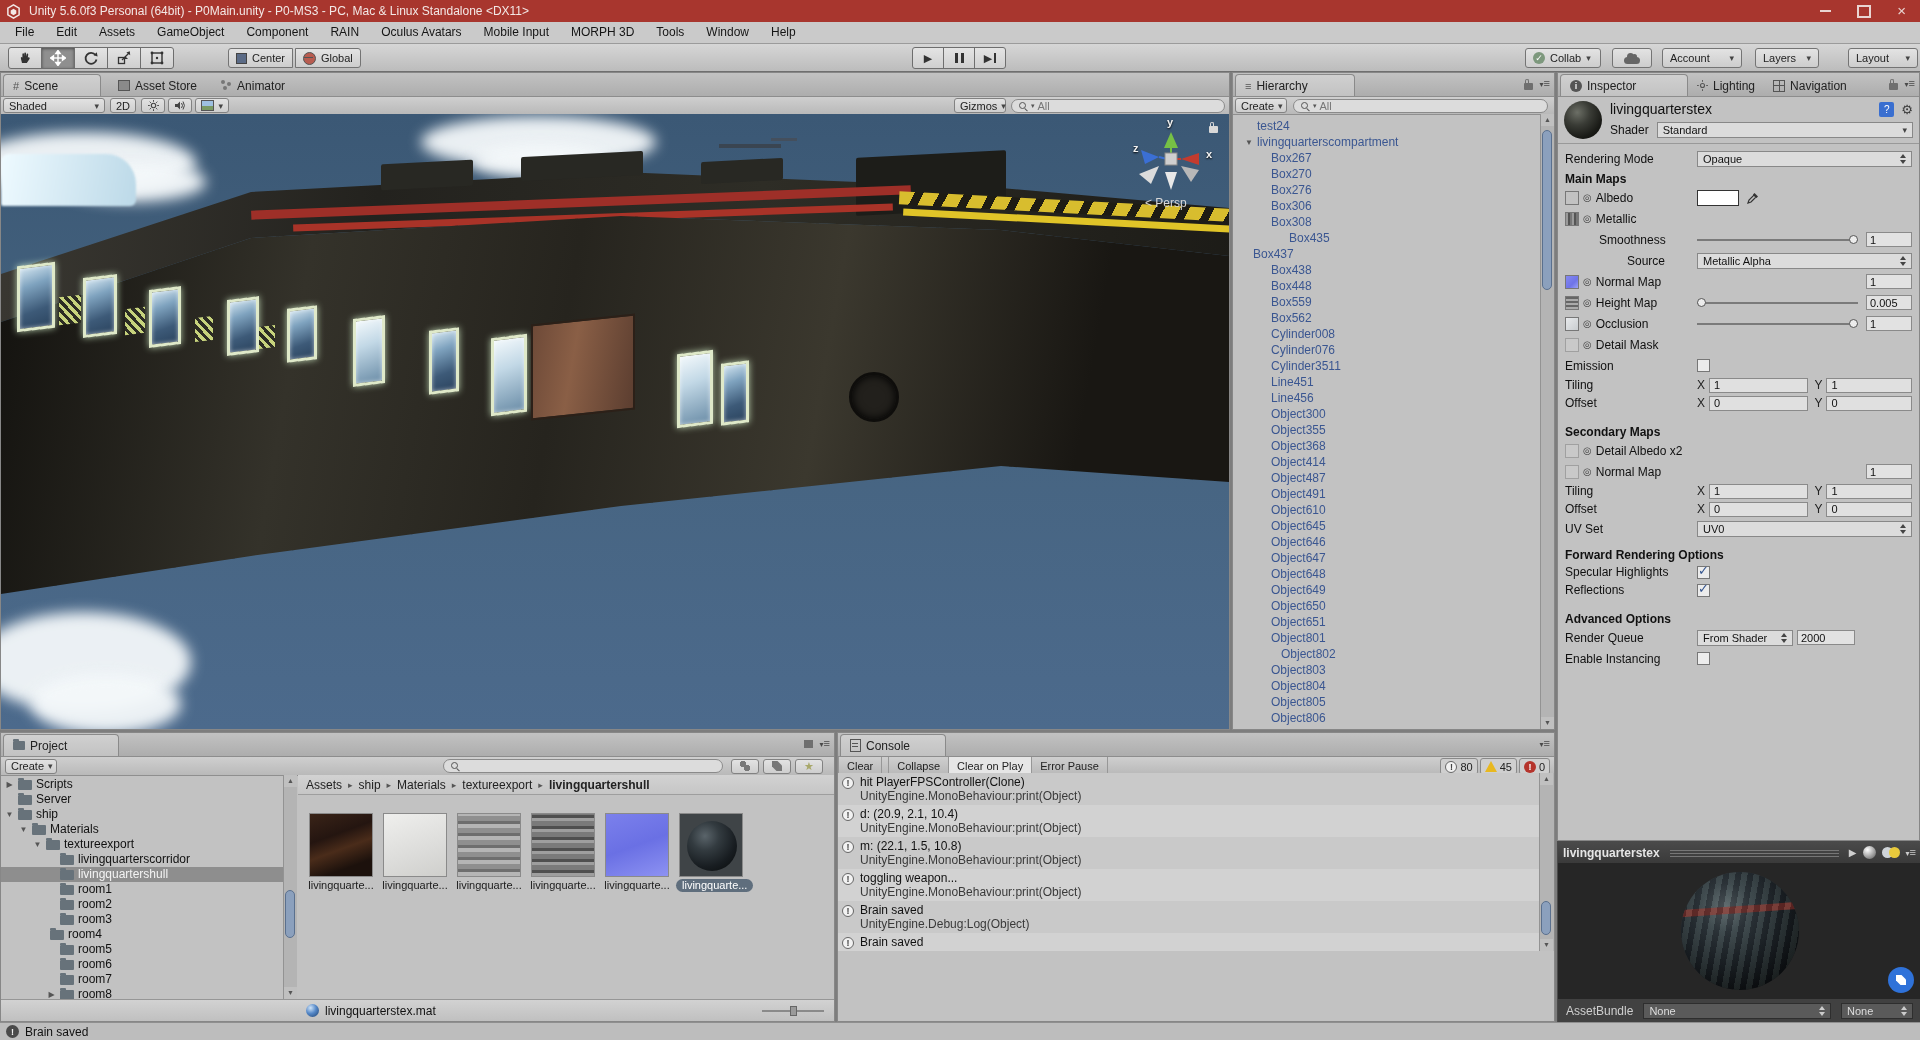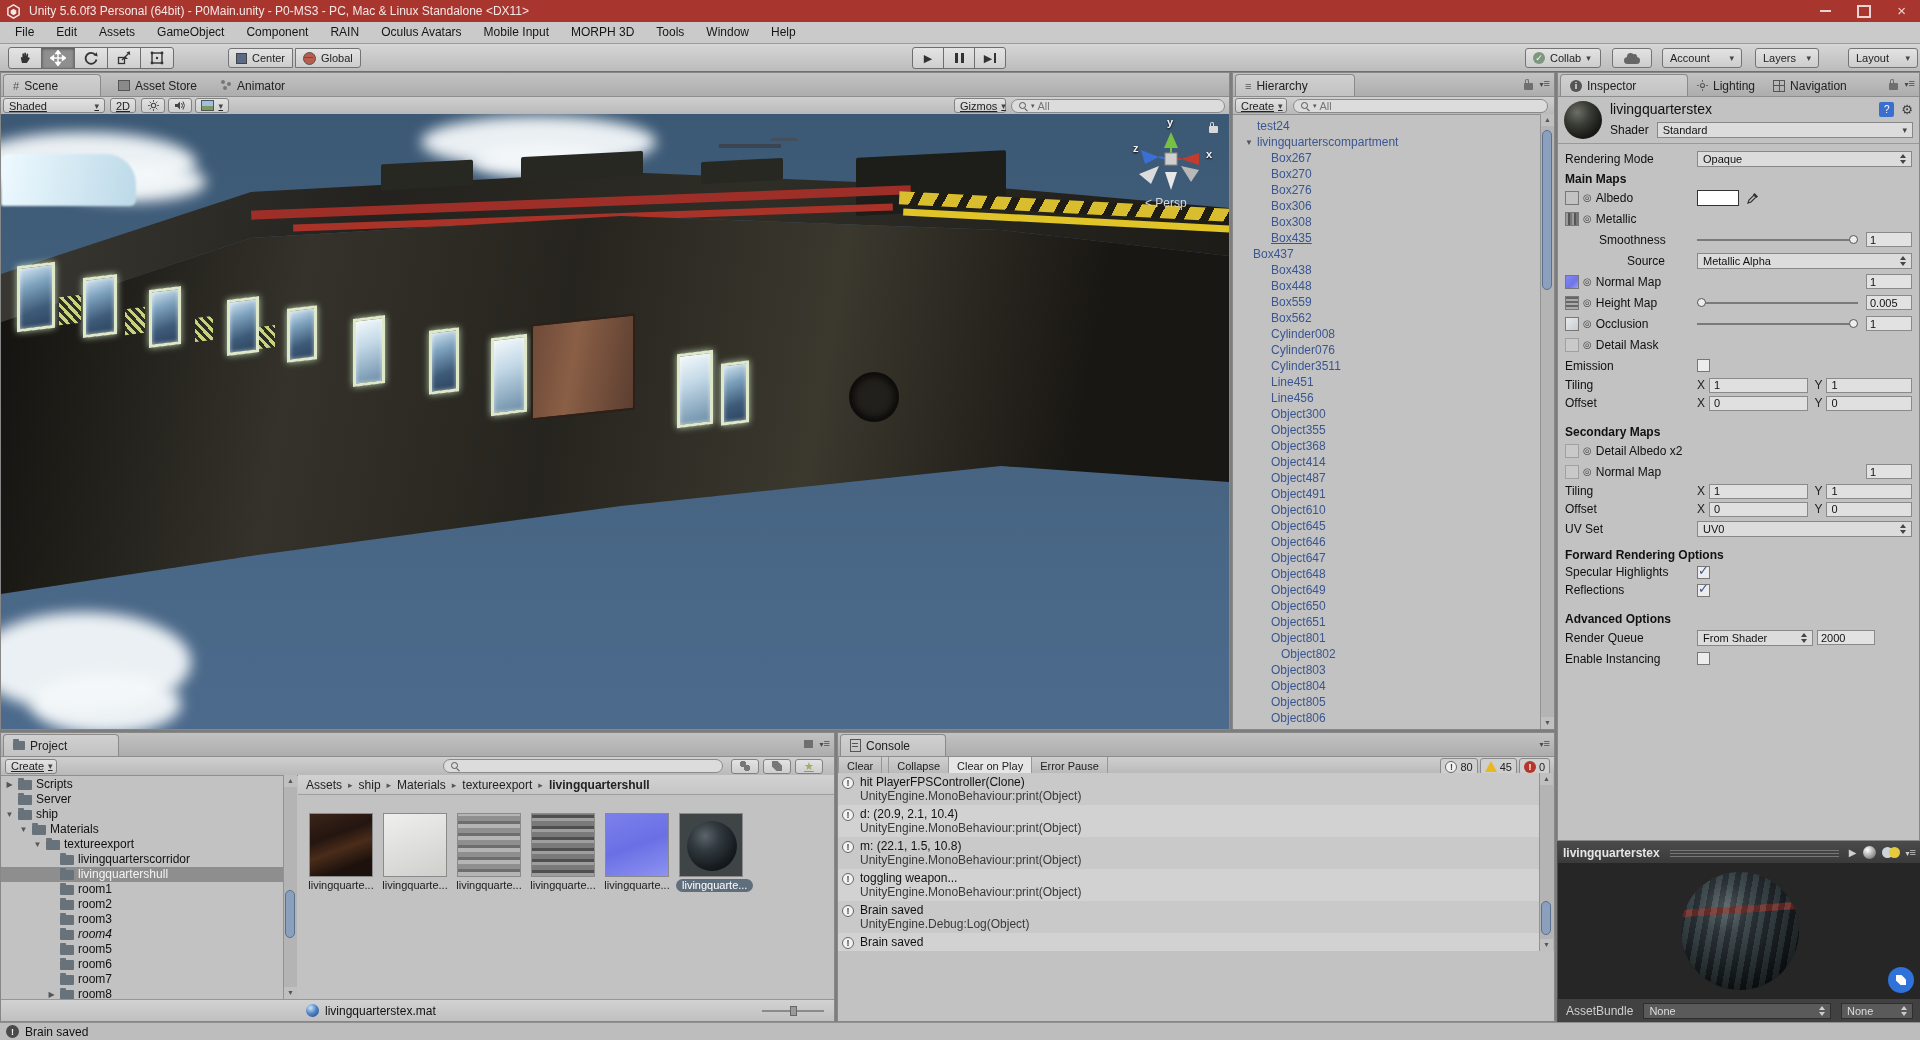--- a/index.html
+++ b/index.html
@@ -58,21 +58,21 @@
   .menu-ic{font-size:11px;color:#4a4a4a;line-height:10px;}
   .menu-ic .car{font-size:8px;}
   .lock-ic{position:relative;width:9px;height:7px;background:#6f6f6f;border-radius:1px;display:inline-block;margin-top:4px;}
   .lock-ic::before{content:"";position:absolute;left:1px;top:-4px;width:4px;height:4px;
                    border:1.5px solid #6f6f6f;border-bottom:none;border-radius:3px 3px 0 0;box-sizing:border-box;}
   .lock-ic.light{background:#d8d8d8;}
   .lock-ic.light::before{border-color:#d8d8d8;}
   .ctrlbar{height:18px;background:linear-gradient(#cfcfcf,#b9b9b9);border-bottom:1px solid #8f8f8f;
            display:flex;align-items:center;padding:0 2px;position:relative;box-sizing:border-box;}
   .minibtn{height:15px;border:1px solid #828282;border-radius:3px;background:linear-gradient(#e2e2e2,#cecece);
-           display:flex;align-items:center;font-size:11px;color:#222;padding:0 5px;gap:4px;box-sizing:border-box;text-decoration:underline;}
+           display:flex;align-items:center;font-size:11px;color:#222;padding:0 5px;gap:4px;box-sizing:border-box;}
   .searchbox{height:14px;border:1px solid #8a8a8a;border-radius:8px;background:#dcdcdc;
              display:flex;align-items:center;padding:0 6px;gap:3px;color:#777;font-size:11px;box-sizing:border-box;}
   .mag{position:relative;width:10px;height:10px;flex:none;}
   .mag::before{content:"";position:absolute;left:1px;top:1px;width:5px;height:5px;border:1px solid #555;border-radius:50%;}
   .mag::after{content:"";position:absolute;left:7px;top:7px;width:4px;height:1px;background:#555;transform:rotate(45deg);transform-origin:0 0;}
   .mag-caret{font-size:7px;color:#555;}
 
   
   #scene-panel{left:0;top:72px;width:1230px;height:658px;}
   .ticon{color:#555;font-size:11px;}
@@ -536,21 +536,21 @@
     </div>
   </div>
   <div class="hlist" id="hier-list">
       <div class="hrow" style="padding-left: 24px;"><span>test24</span></div>
       <div class="hrow" style="padding-left: 24px;"><span class="arrow" style="left: 12px;">▼</span><span>livingquarterscompartment</span></div>
       <div class="hrow" style="padding-left: 38px;"><span>Box267</span></div>
       <div class="hrow" style="padding-left: 38px;"><span>Box270</span></div>
       <div class="hrow" style="padding-left: 38px;"><span>Box276</span></div>
       <div class="hrow" style="padding-left: 38px;"><span>Box306</span></div>
       <div class="hrow" style="padding-left: 38px;"><span>Box308</span></div>
-      <div class="hrow" style="padding-left: 38px; text-decoration: underline;"><span>Box435</span></div>
+      <div class="hrow" style="padding-left: 56px;"><span>Box435</span></div>
       <div class="hrow" style="padding-left: 20px;"><span>Box437</span></div>
       <div class="hrow" style="padding-left: 38px;"><span>Box438</span></div>
       <div class="hrow" style="padding-left: 38px;"><span>Box448</span></div>
       <div class="hrow" style="padding-left: 38px;"><span>Box559</span></div>
       <div class="hrow" style="padding-left: 38px;"><span>Box562</span></div>
       <div class="hrow" style="padding-left: 38px;"><span>Cylinder008</span></div>
       <div class="hrow" style="padding-left: 38px;"><span>Cylinder076</span></div>
       <div class="hrow" style="padding-left: 38px;"><span>Cylinder3511</span></div>
       <div class="hrow" style="padding-left: 38px;"><span>Line451</span></div>
       <div class="hrow" style="padding-left: 38px;"><span>Line456</span></div>
@@ -817,21 +817,21 @@
           <span class="cb on">
             <span class="ck">✓</span>
           </span>
         </div>
     </div>
     <div class="gap10"></div>
     <div class="ihead">Advanced Options</div>
     <div class="irow">
       <span class="ilabel">Render Queue</span>
       <div class="ictl">
-        <div class="dd" style="flex:none;width:116px;">
+        <div class="dd" style="flex:none;width:96px;">
           <span>From Shader</span>
           <span class="updn">
               <i class="u"></i>
               <i class="d"></i>
             </span>
         </div>
         <span class="vfield" style="width:58px;margin-left:4px;">2000</span>
       </div>
     </div>
     <div class="irow">
@@ -953,21 +953,21 @@
       <div class="prow" style="padding-left: 46px;">
         <span class="arrow"></span>
         <span class="folder"></span>
         <span>room2</span>
       </div>
       <div class="prow" style="padding-left: 46px;">
         <span class="arrow"></span>
         <span class="folder"></span>
         <span>room3</span>
       </div>
-      <div class="prow" style="padding-left: 46px; font-style: italic;">
+      <div class="prow" style="padding-left: 36px;">
         <span class="arrow"></span>
         <span class="folder"></span>
         <span>room4</span>
       </div>
       <div class="prow" style="padding-left: 46px;">
         <span class="arrow"></span>
         <span class="folder"></span>
         <span>room5</span>
       </div>
       <div class="prow" style="padding-left: 46px;">

